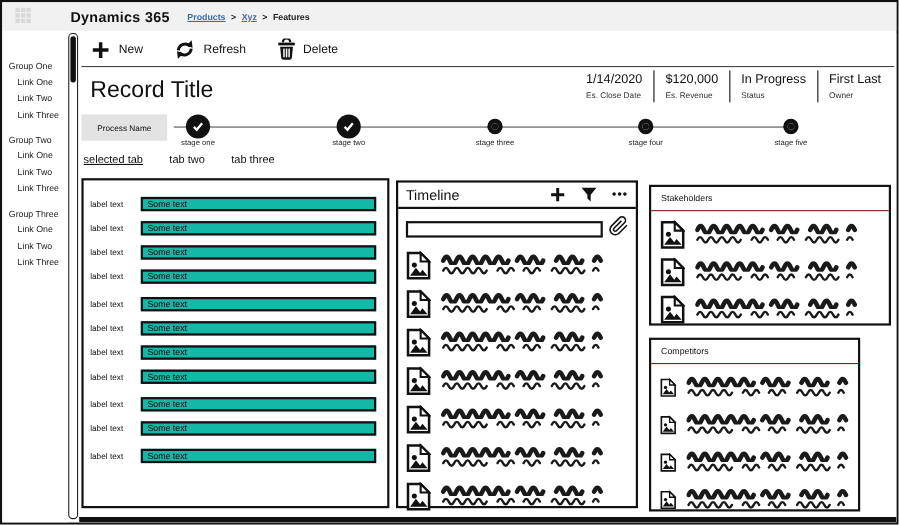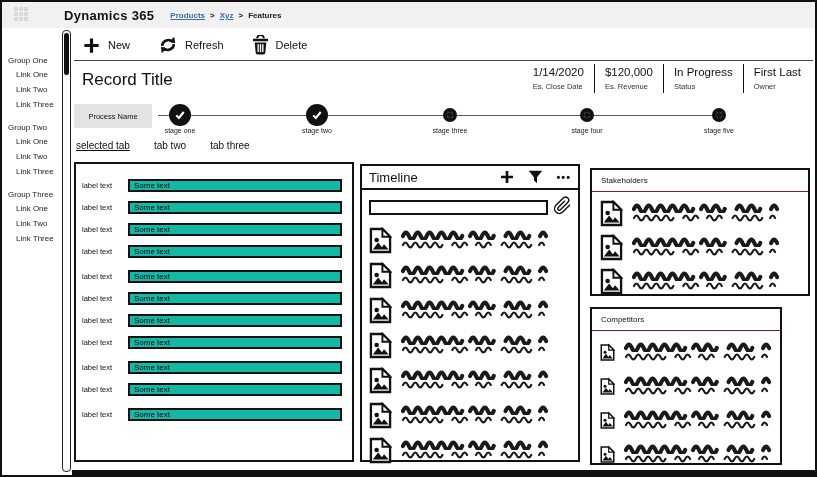--- a/index.html
+++ b/index.html
@@ -31,21 +31,21 @@
   .vscroll .thumb{position:absolute;left:1px;top:2px;width:5px;height:42px;background:#111;border-radius:3px;}
 
   
   .main{position:absolute;left:70px;top:28px;right:0;bottom:0;background:#fff;border-bottom:5px solid #111;padding-left:15px;}
 
   .toolbar{position:absolute;left:10px;top:0;height:30px;display:flex;align-items:center;gap:28px;}
   .tb-btn{display:flex;align-items:center;gap:7px;font-size:11px;cursor:pointer;}
   .tb-btn svg{display:block;}
   .main-divider{position:absolute;left:2px;right:2px;top:30px;height:1px;background:#444;}
 
-  .record-title{position:absolute;left:10px;top:40px;font-size:17px;}
+  .record-title{position:absolute;left:10px;top:40px;font-size:21px;}
   .stats{position:absolute;right:4px;top:34px;display:flex;}
   .stat{padding:2px 10px;}
   .stat + .stat{border-left:1px solid #111;}
   .stat-value{font-size:11.5px;}
   .stat-label{font-size:7.5px;color:#333;margin-top:4px;}
 
   
   .process-label{position:absolute;left:2px;top:74px;width:78px;height:24px;background:#e3e3e3;
                  font-size:7.5px;display:flex;align-items:center;justify-content:center;}
   .process-line{position:absolute;left:86px;top:85px;width:562px;height:1px;background:#555;}

